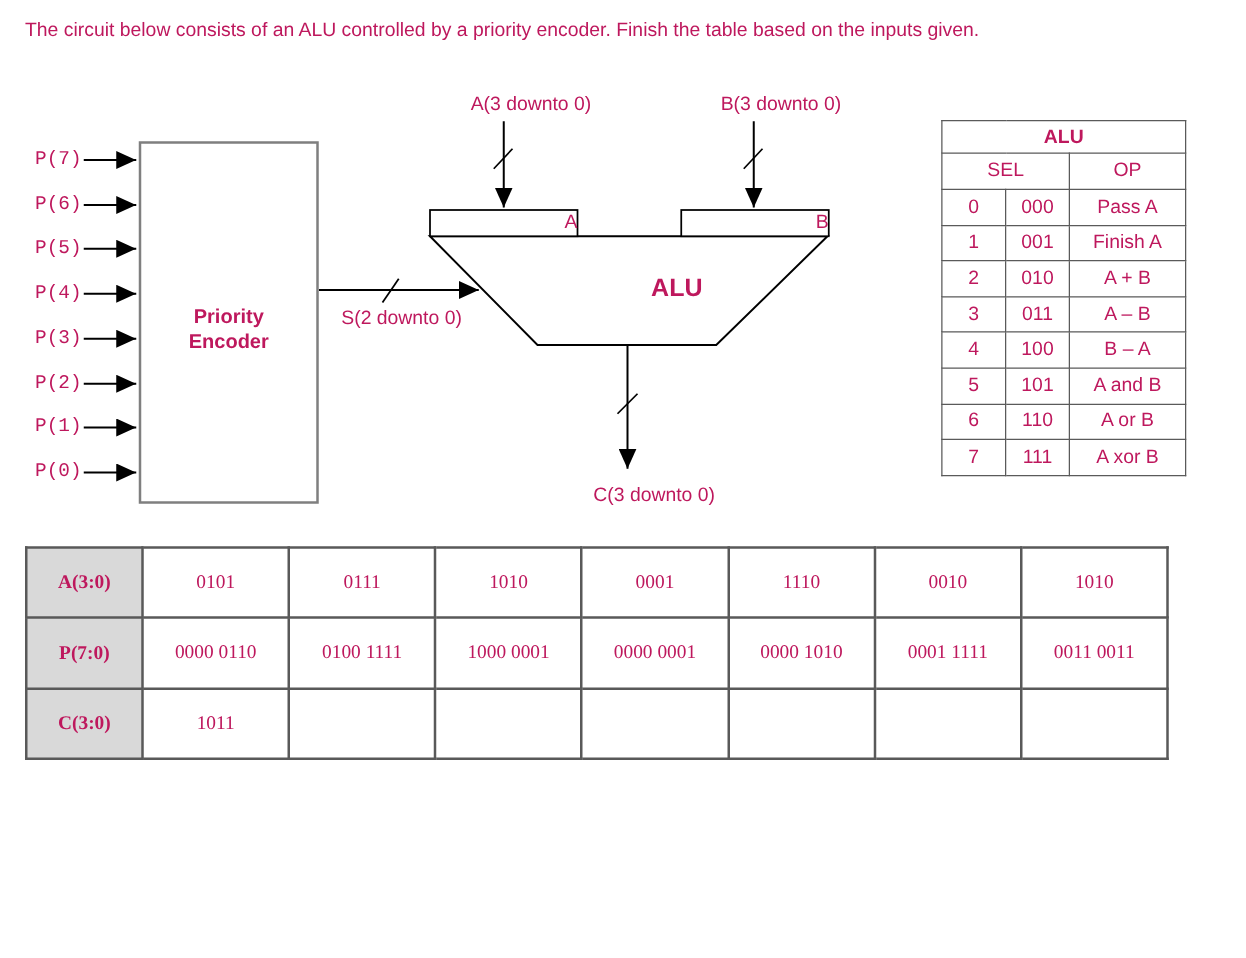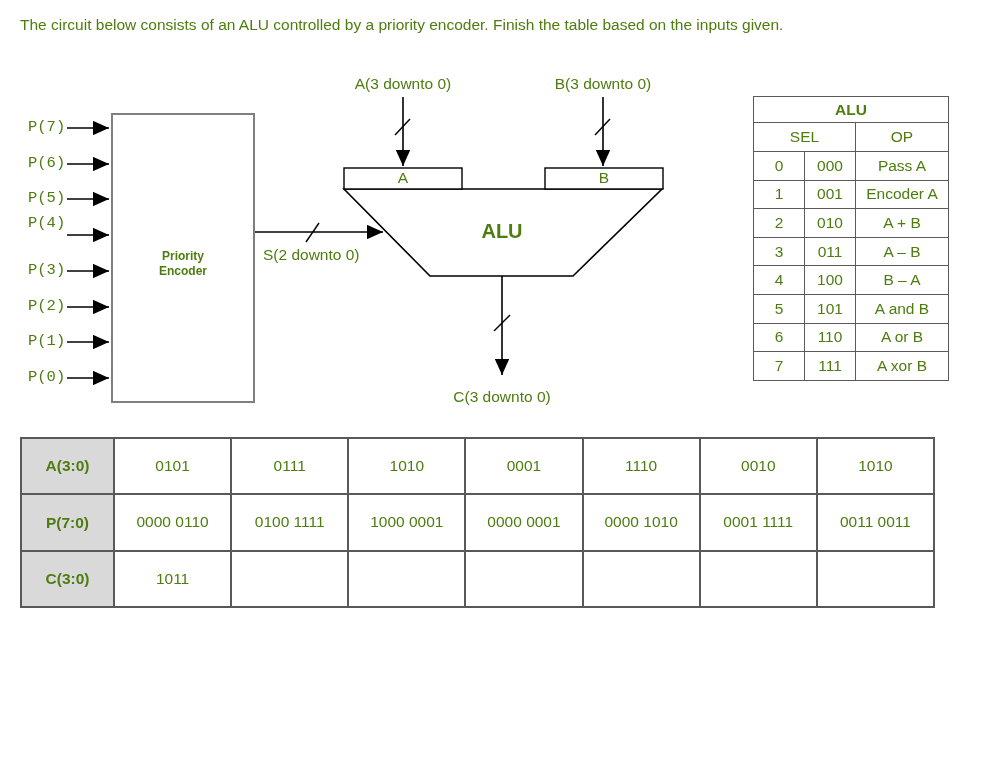--- a/index.html
+++ b/index.html
@@ -3,53 +3,53 @@
 <meta charset="utf-8">
 <style>
   * { box-sizing: border-box; }
   html, body { margin: 0; padding: 0; background: #fff; }
   .page {
     position: relative;
     width: 997px;
     height: 766px;
     background: #ffffff;
     font-family: "Liberation Sans", sans-serif;
-    color: #4d7c0f;
+    color: #be185d;
     overflow: hidden;
   }
   .abs { position: absolute; }
   .lbl { font-size: 15.5px; white-space: nowrap; }
-  .ctr { text-align: center; }
+  .ctr { text-align: right; }
 
   .title { left: 20px; top: 16px; width: 965px; font-size: 15.5px; }
 
   svg.overlay { position: absolute; left: 0; top: 0; }
 
   .encoder-box {
     position: absolute; left: 111px; top: 113px; width: 144px; height: 290px;
     border: 2px solid #7f7f7f; background: #fff;
     display: flex; align-items: center; justify-content: center;
   }
   .encoder-label {
-    font-weight: bold; font-size: 12px; line-height: 1.25;
+    font-weight: bold; font-size: 16px; line-height: 1.25;
     text-align: center; white-space: pre-line; margin-top: 11px;
   }
   .p-label { position: absolute; left: 28px; width: 40px; height: 20px; font-size: 15.5px; font-family: Liberation Mono, monospace; }
 
   .alu-label { left: 442px; top: 220px; width: 120px; font-weight: bold; font-size: 20px; }
   .port-label { height: 20px; line-height: 20px; }
 
   table { border-collapse: collapse; table-layout: fixed; background: #fff; }
 
   .alu-table { position: absolute; left: 753px; top: 96px; width: 195px; font-size: 15.5px; }
   .alu-table td { border: 1.4px solid #5a5a5a; text-align: center; padding: 0; }
   .alu-table .t-title { font-weight: bold; }
 
   .io-table { position: absolute; left: 20px; top: 437px; width: 915px; font-size: 15.5px; }
-  .io-table td, .io-table th { border: 2px solid #595959; text-align: center; padding: 16px; }
+  .io-table td, .io-table th { border: 2px solid #595959; text-align: center; padding: 16px; font-family: Liberation Serif, serif; }
   .io-table th { background: #d9d9d9; font-weight: bold; font-size: 15.5px; }
   .io-data { white-space: pre-line; line-height: 1.45; }
 </style>
 </head>
 <body>
 
 <div class="page">
 
   <div class="abs title">The circuit below consists of an ALU controlled by a priority encoder. Finish the table based on the inputs given.</div>
 
@@ -87,31 +87,31 @@
   </svg>
 
   <div class="encoder-box">
     <div class="encoder-label">Priority
 Encoder</div>
   </div>
 
   <div class="p-label" style="top:118px">P(7)</div>
   <div class="p-label" style="top:154px">P(6)</div>
   <div class="p-label" style="top:189px">P(5)</div>
-  <div class="p-label" style="top:214px">P(4)</div>
+  <div class="p-label" style="top:225px">P(4)</div>
   <div class="p-label" style="top:261px">P(3)</div>
   <div class="p-label" style="top:297px">P(2)</div>
   <div class="p-label" style="top:332px">P(1)</div>
   <div class="p-label" style="top:368px">P(0)</div>
 
   <div class="abs lbl ctr" style="left:333px; top:75px; width:140px">A(3 downto 0)</div>
   <div class="abs lbl ctr" style="left:533px; top:75px; width:140px">B(3 downto 0)</div>
   <div class="abs lbl ctr port-label" style="left:344px; top:168px; width:118px">A</div>
   <div class="abs lbl ctr port-label" style="left:545px; top:168px; width:118px">B</div>
-  <div class="abs lbl" style="left:263px; top:246px">S(2 downto 0)</div>
+  <div class="abs lbl" style="left:273px; top:246px">S(2 downto 0)</div>
   <div class="abs ctr alu-label">ALU</div>
   <div class="abs lbl ctr" style="left:432px; top:388px; width:140px">C(3 downto 0)</div>
 
   <table class="alu-table">
     <colgroup>
         <col style="width:51px">
         <col style="width:51px">
         <col style="width:93px">
       </colgroup>
     <tbody>
@@ -123,21 +123,21 @@
         <td>OP</td>
       </tr>
       <tr style="height:28.6px">
         <td>0</td>
         <td>000</td>
         <td>Pass A</td>
       </tr>
       <tr style="height:28.6px">
         <td>1</td>
         <td>001</td>
-        <td>Encoder A</td>
+        <td>Finish A</td>
       </tr>
       <tr style="height:28.6px">
         <td>2</td>
         <td>010</td>
         <td>A + B</td>
       </tr>
       <tr style="height:28.6px">
         <td>3</td>
         <td>011</td>
         <td>A – B</td>

